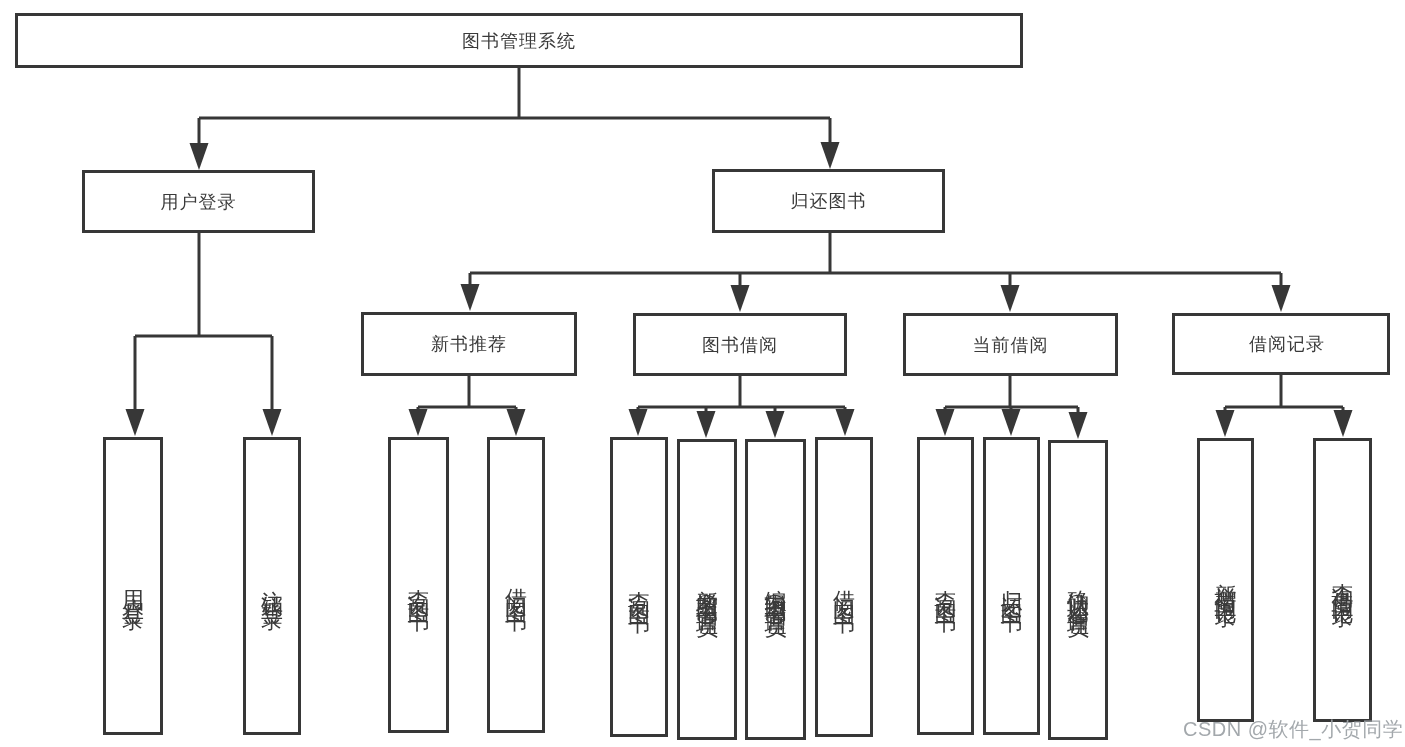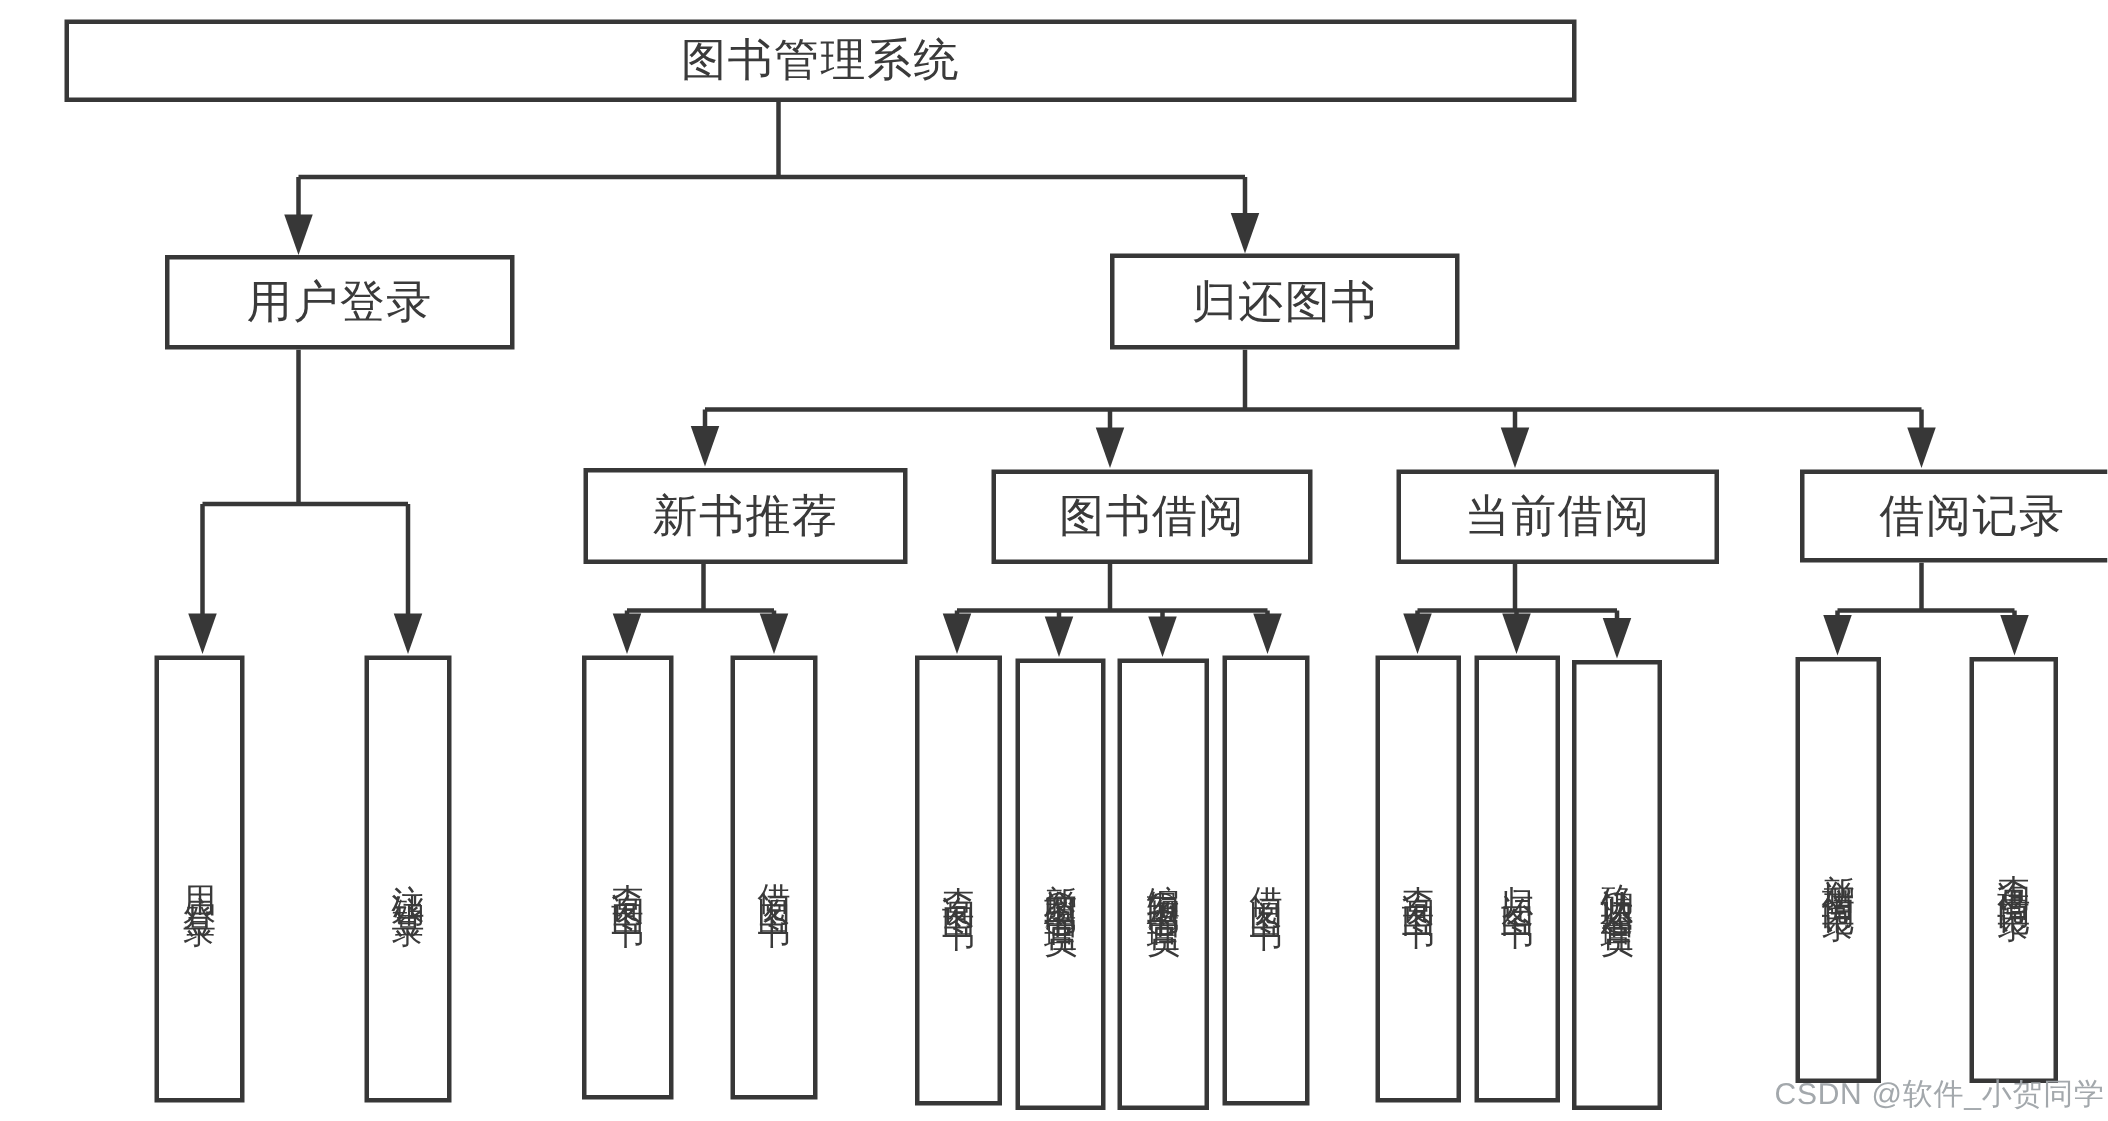--- a/index.html
+++ b/index.html
@@ -29,24 +29,23 @@
     box-sizing: border-box;
     border: 3px solid #373737;
     background: #ffffff;
     display: flex;
     align-items: center;
     justify-content: center;
     color: #3a3a3a;
     z-index: 2;
   }
   .hnode {
-    font-size: 30px;
+    font-size: 18px;
     letter-spacing: 1px;
     white-space: nowrap;
-    margin-left: 28px;
   }
   .vnode span {
     writing-mode: vertical-rl;
     text-orientation: mixed;
     font-size: 22px;
     letter-spacing: 7px;
     line-height: 1;
     white-space: nowrap;
   }
   .watermark {

